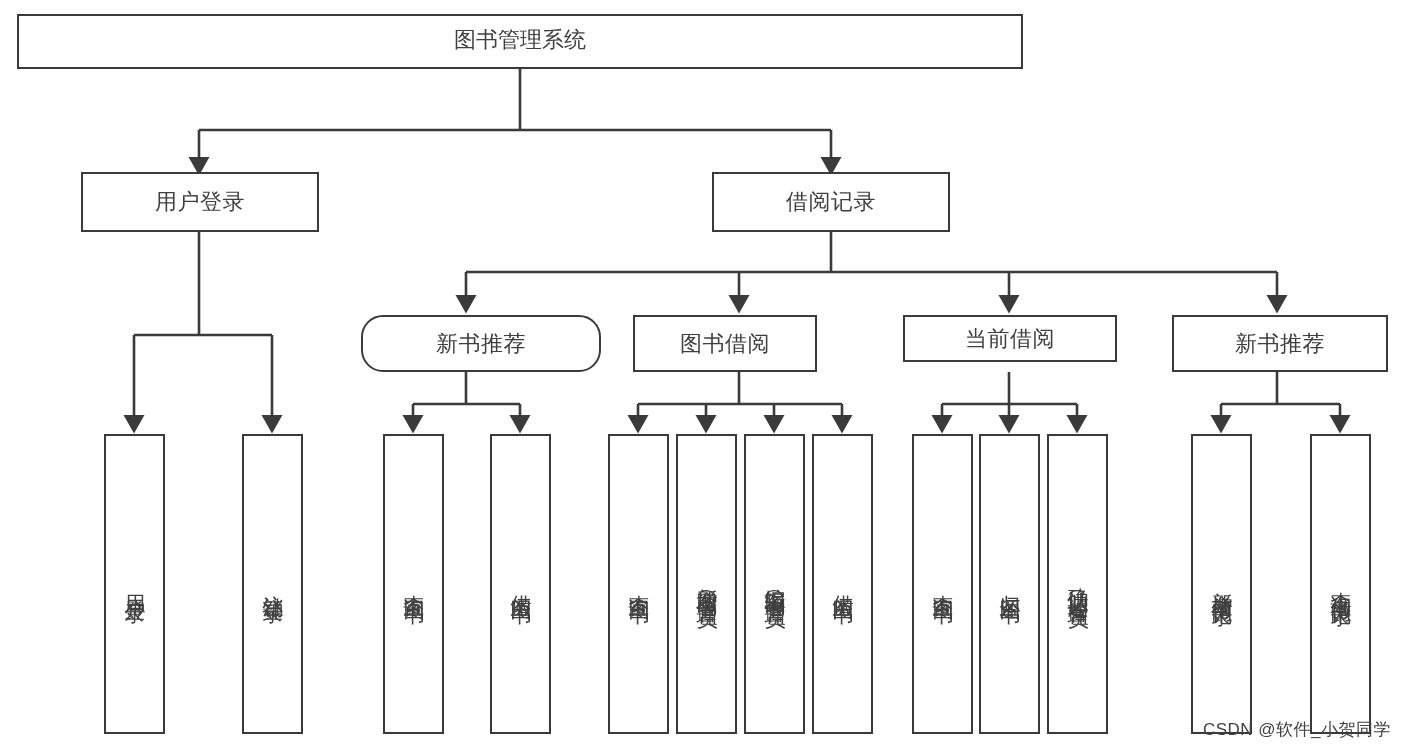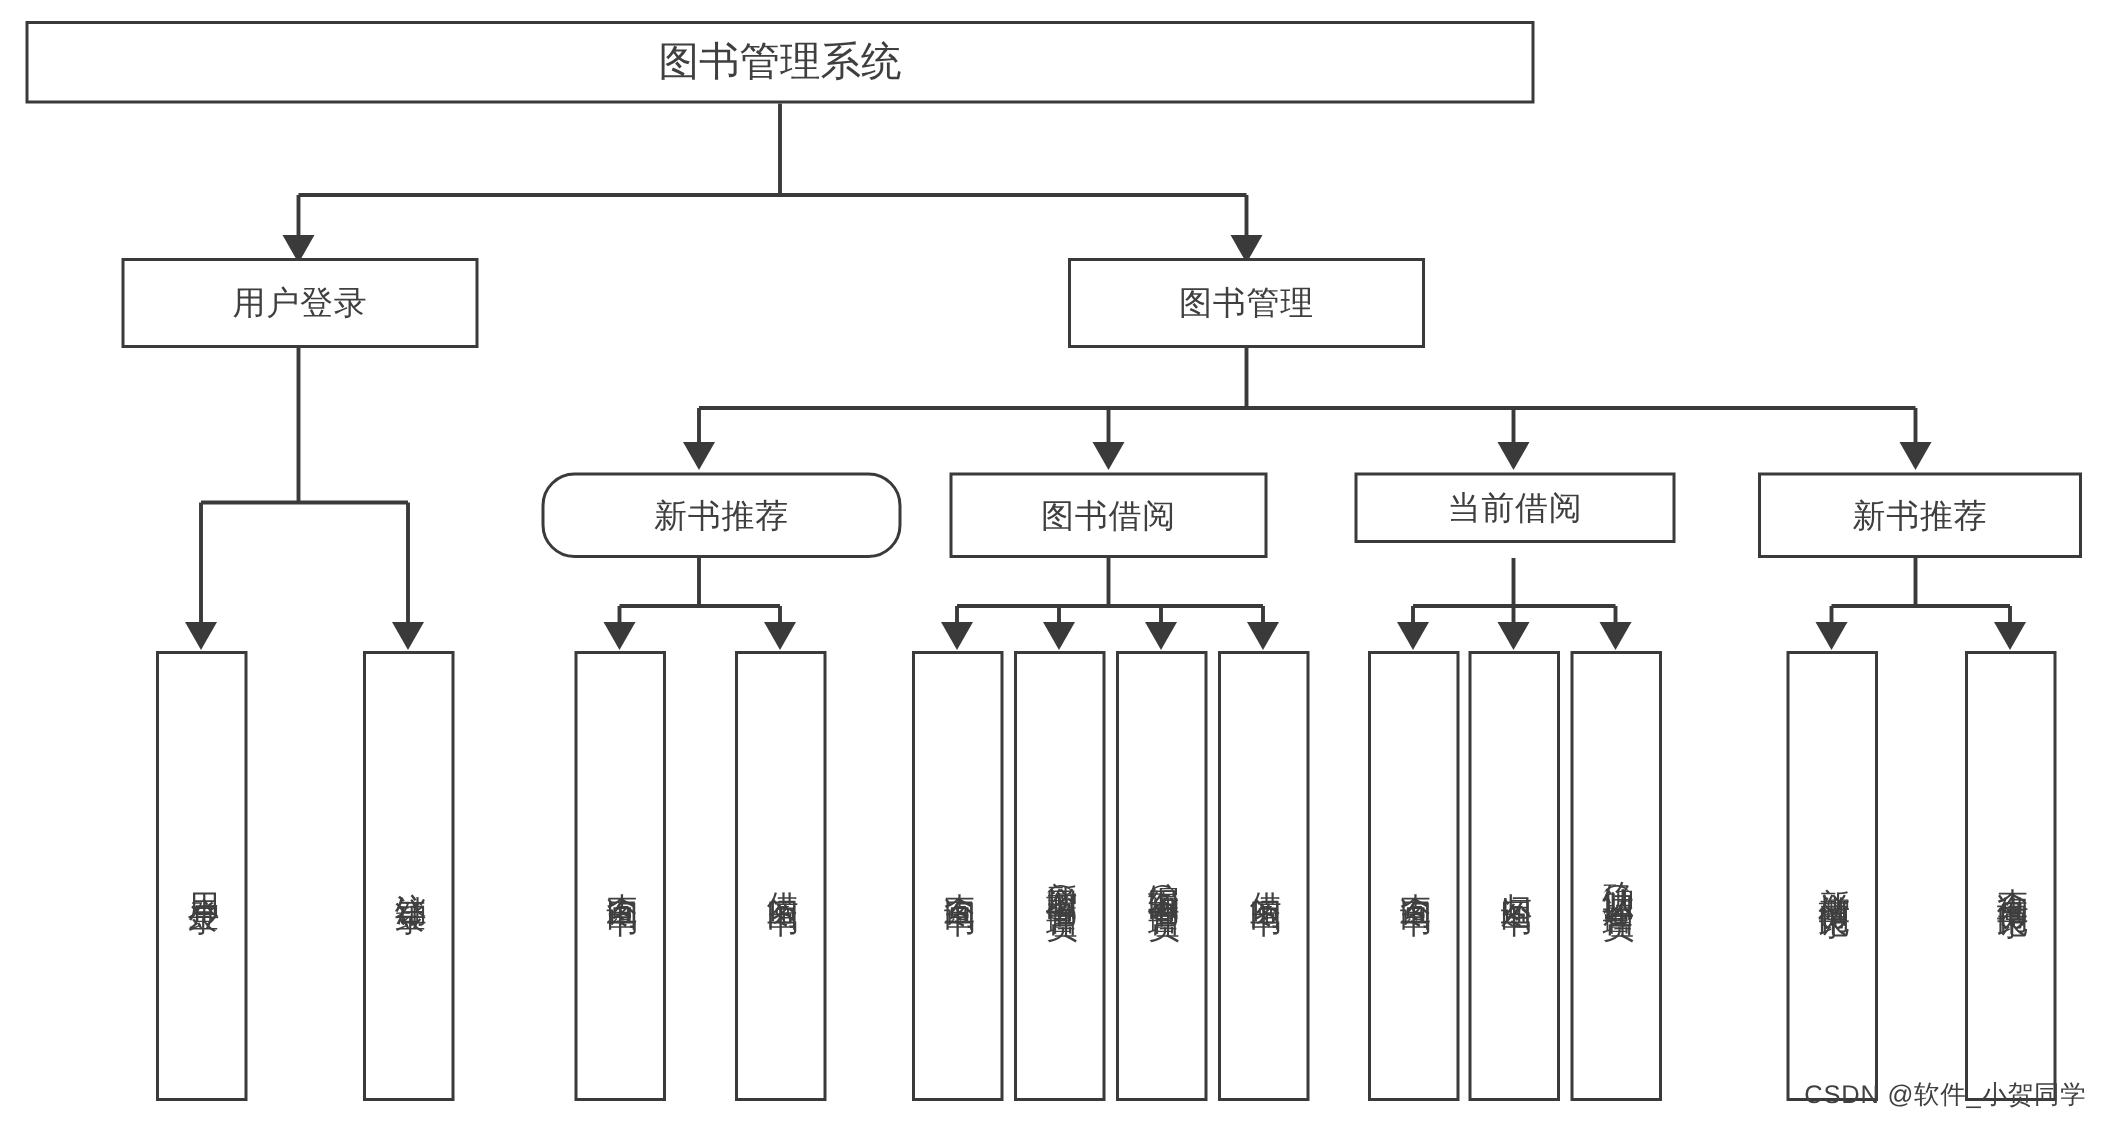--- a/index.html
+++ b/index.html
@@ -32,21 +32,22 @@
     align-items: center;
     justify-content: center;
     color: #3f3f3f;
     line-height: 1.18;
   }
   .node.h {
     font-size: 22px;
     letter-spacing: 0.5px;
   }
   .node.root {
-    font-size: 27px;
+    font-size: 22px;
+    font-family: Liberation Mono, monospace;
   }
   .node.v {
     font-size: 21px;
     writing-mode: vertical-rl;
     text-orientation: upright;
     letter-spacing: 3px;
     padding: 6px 0;
     align-items: center;
     justify-content: center;
     text-align: center;
@@ -126,28 +127,28 @@
 
   <div class="node root" style="left:17px; top:14px; width:1006px; height:55px;">
     <span>图书管理系统</span>
   </div>
 
   <div class="node h" style="left:81px; top:172px; width:238px; height:60px;">
     <span>用户登录</span>
   </div>
 
   <div class="node h" style="left:712px; top:172px; width:238px; height:60px;">
-    <span>图书管理</span>
+    <span>借阅记录</span>
   </div>
 
   <div class="node h" style="left:361px; top:315px; width:240px; height:57px;border-radius:22px;">
     <span>新书推荐</span>
   </div>
 
-  <div class="node h" style="left:633px; top:315px; width:212px; height:57px;">
+  <div class="node h" style="left:633px; top:315px; width:184px; height:57px;">
     <span>图书借阅</span>
   </div>
 
   <div class="node h" style="left:903px; top:315px; width:214px; height:47px;">
     <span>当前借阅</span>
   </div>
 
   <div class="node h" style="left:1172px; top:315px; width:216px; height:57px;">
     <span>新书推荐</span>
   </div>

